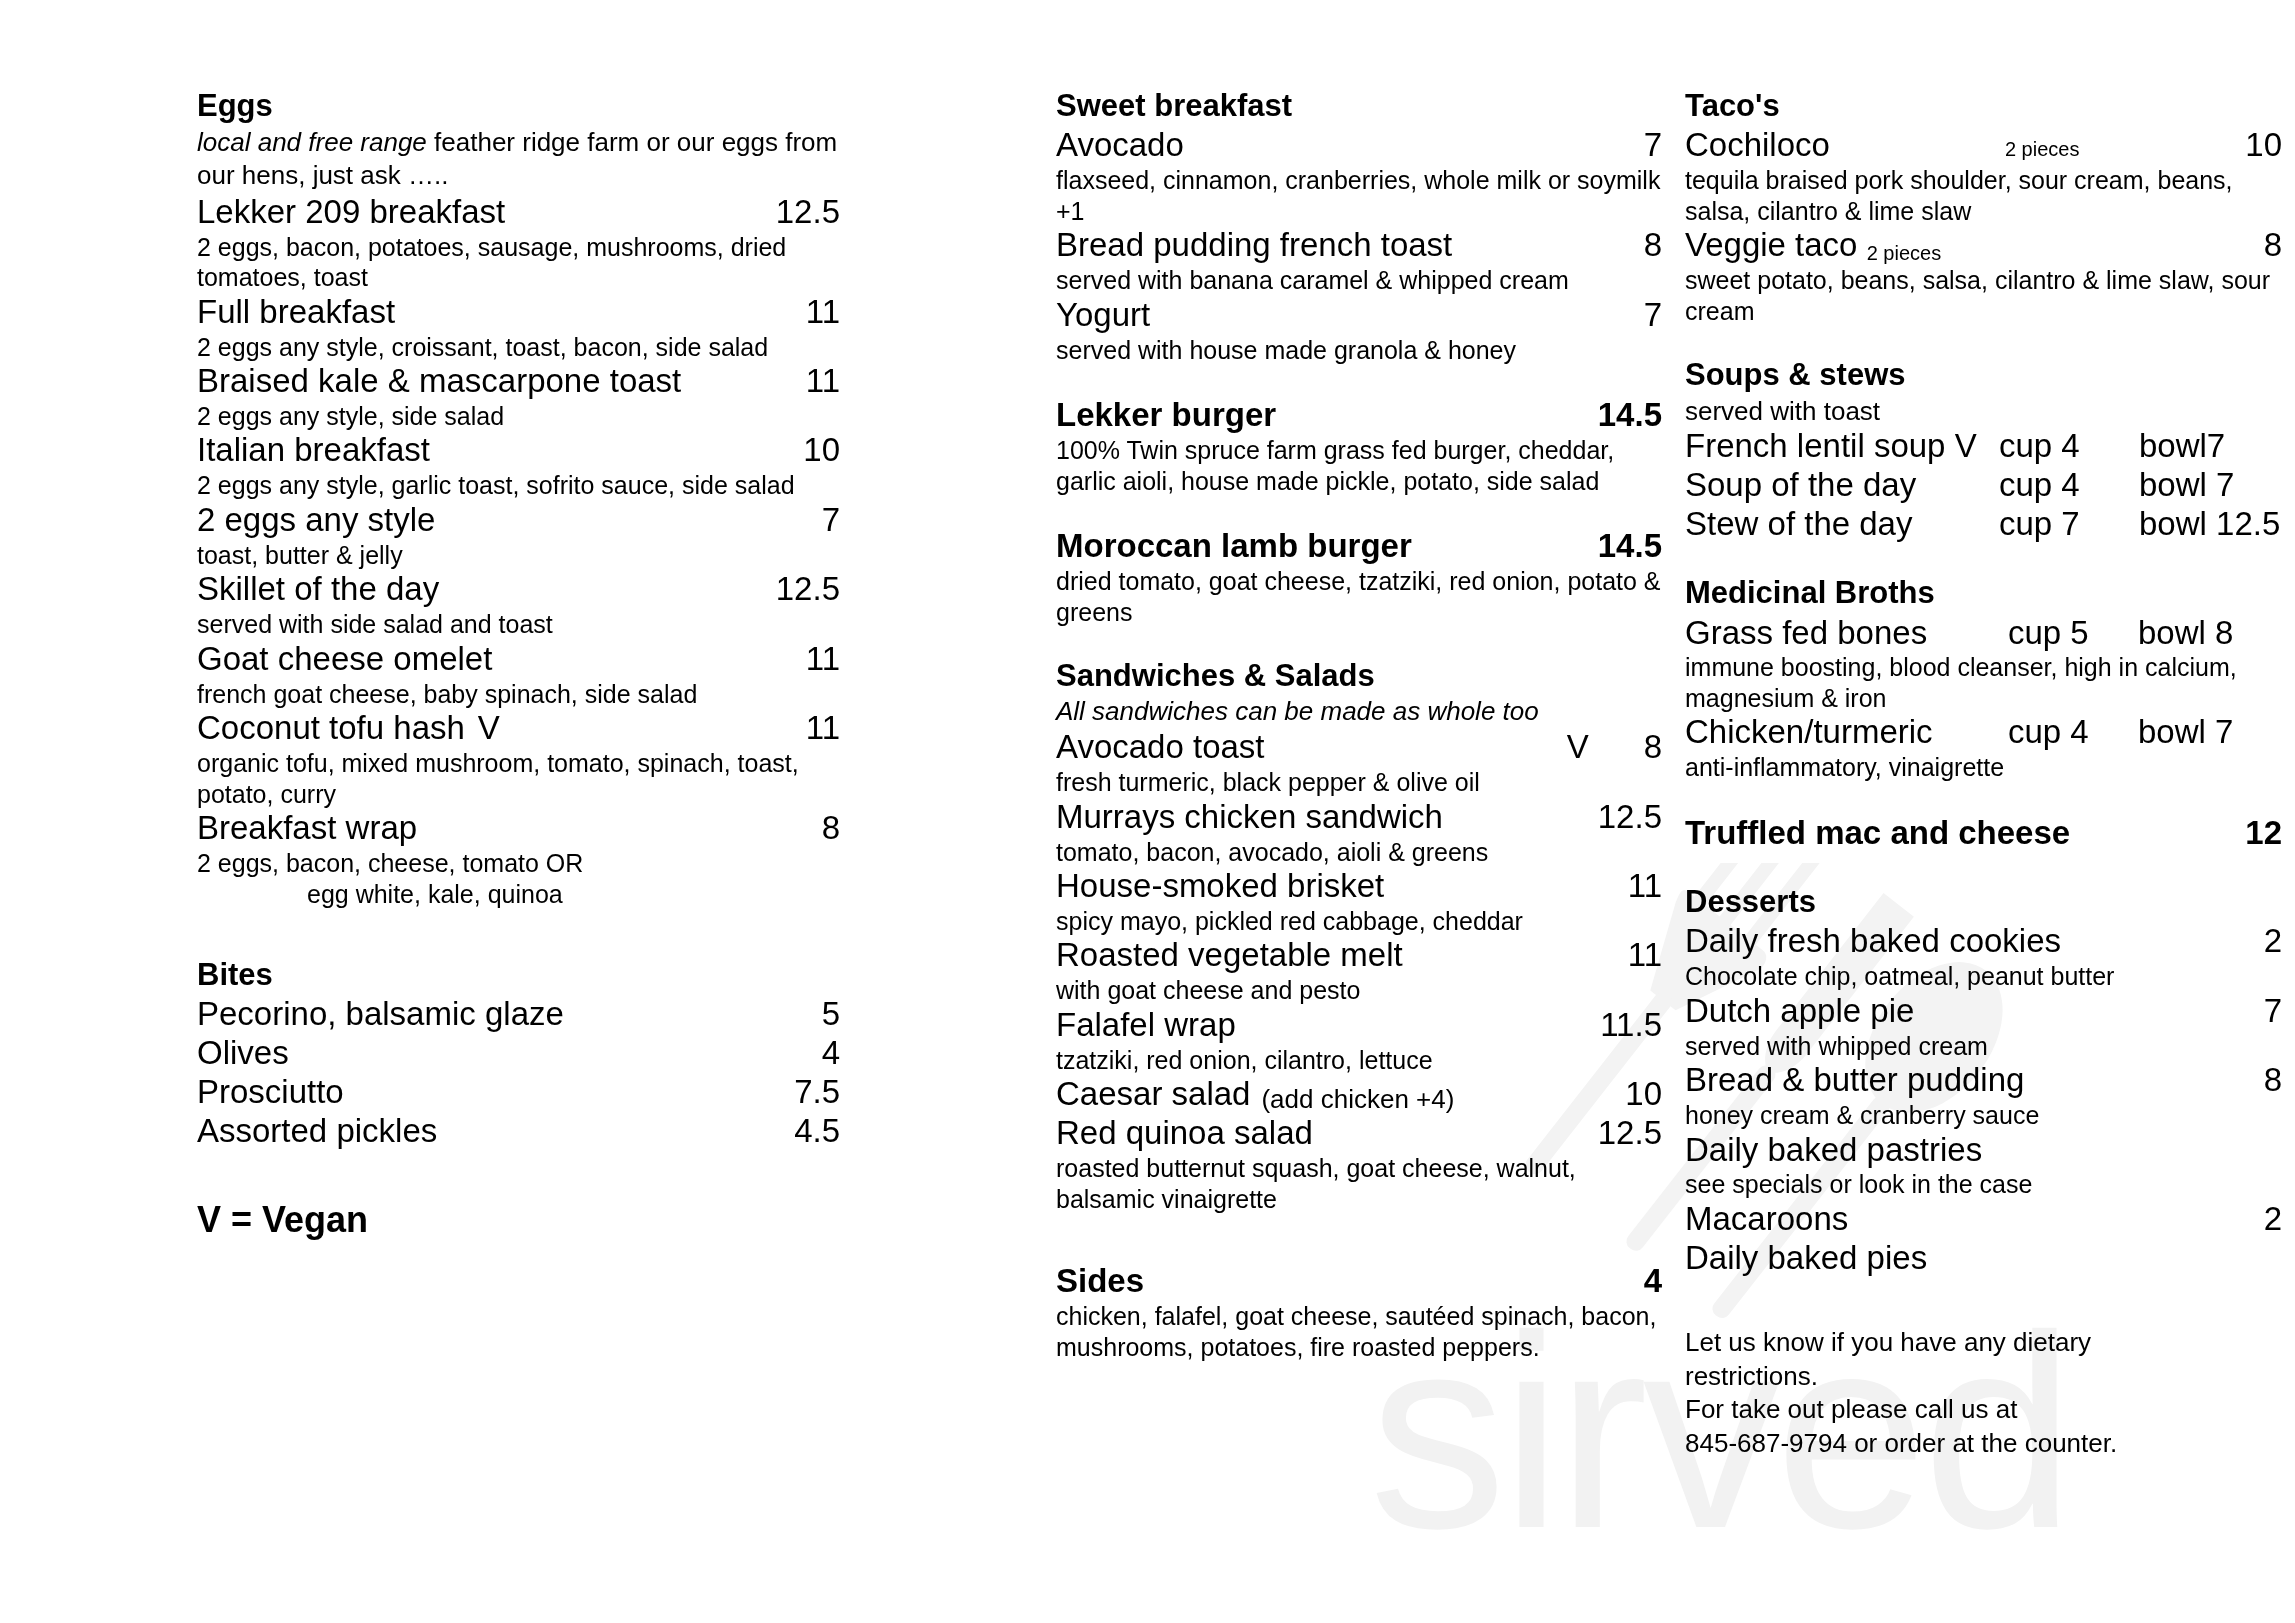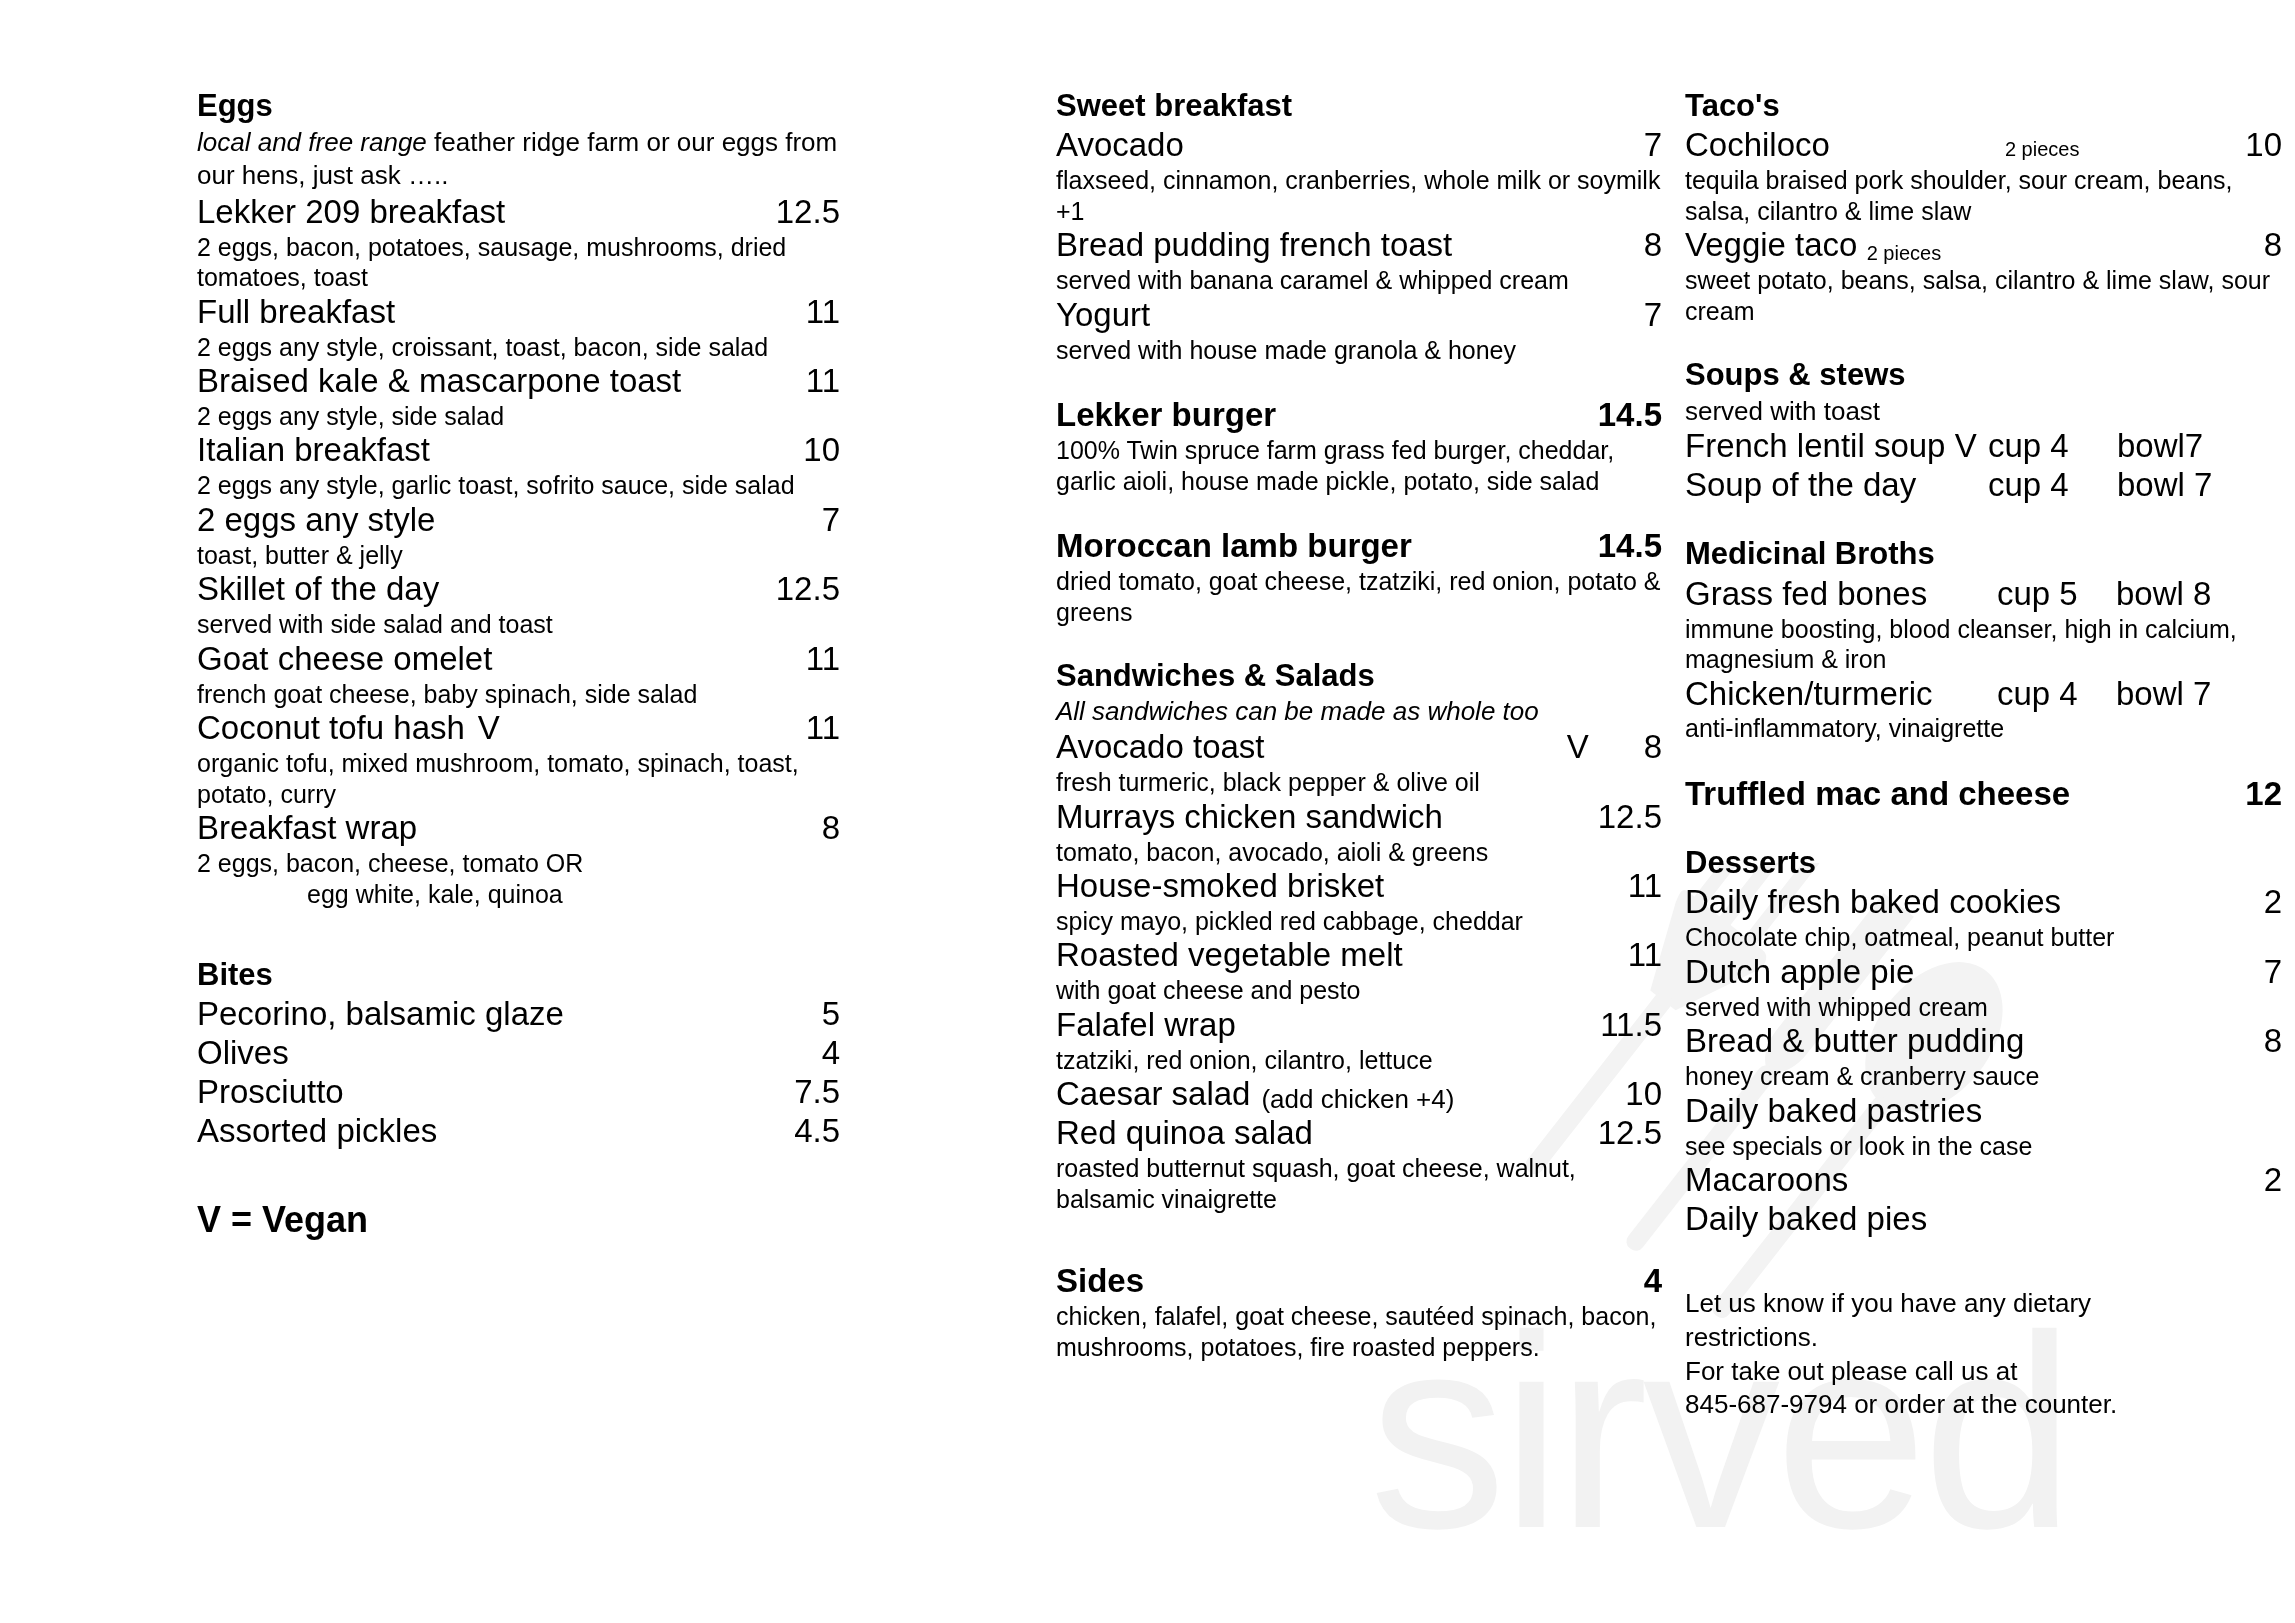--- a/index.html
+++ b/index.html
@@ -100,20 +100,21 @@
   .sub-note.centered { padding-left: 110px; }
   .item.bold { font-weight: bold; }
   .item.bold .item-name { font-weight: bold; }
 
   .row-cols {
     display: flex;
     align-items: baseline;
     font-size: 33px;
     line-height: 1.18;
     white-space: nowrap;
+    gap: 11px;
   }
   .row-cols .rc-name { }
   .row-cols .rc-cup { }
   .row-cols .rc-bowl { }
   .spacer-md { height: 31px; }
   .spacer-lg { height: 48px; }
 
   .tail-note {
     font-size: 26px;
     line-height: 1.30;
@@ -381,20 +382,25 @@
         <div class="row-cols">
           <span class="rc-name" style="width:303px">French lentil soup V</span>
           <span class="rc-cup" style="width:129px">cup 4</span>
           <span class="rc-bowl">bowl7</span>
         </div>
         <div class="row-cols">
           <span class="rc-name" style="width:303px">Soup of the day</span>
           <span class="rc-cup" style="width:129px">cup 4</span>
           <span class="rc-bowl">bowl 7</span>
         </div>
+        <div class="row-cols">
+          <span class="rc-name" style="width:303px">Stew of the day</span>
+          <span class="rc-cup" style="width:129px">cup 7</span>
+          <span class="rc-bowl">bowl 12.5</span>
+        </div>
       </div>
 
       <div class="spacer-md"></div>
 
       <div>
         <div class="section-head">Medicinal Broths</div>
 
         <div class="row-cols">
           <span class="rc-name" style="width:312px">Grass fed bones</span>
           <span class="rc-cup" style="width:119px">cup 5</span>

